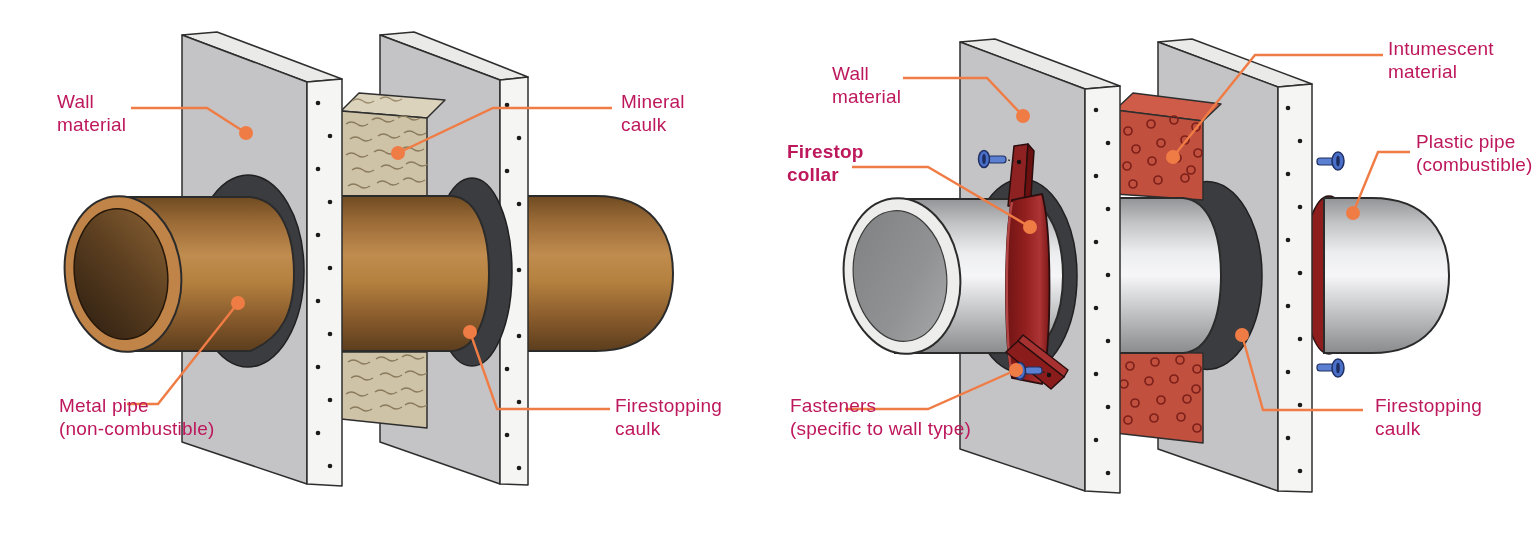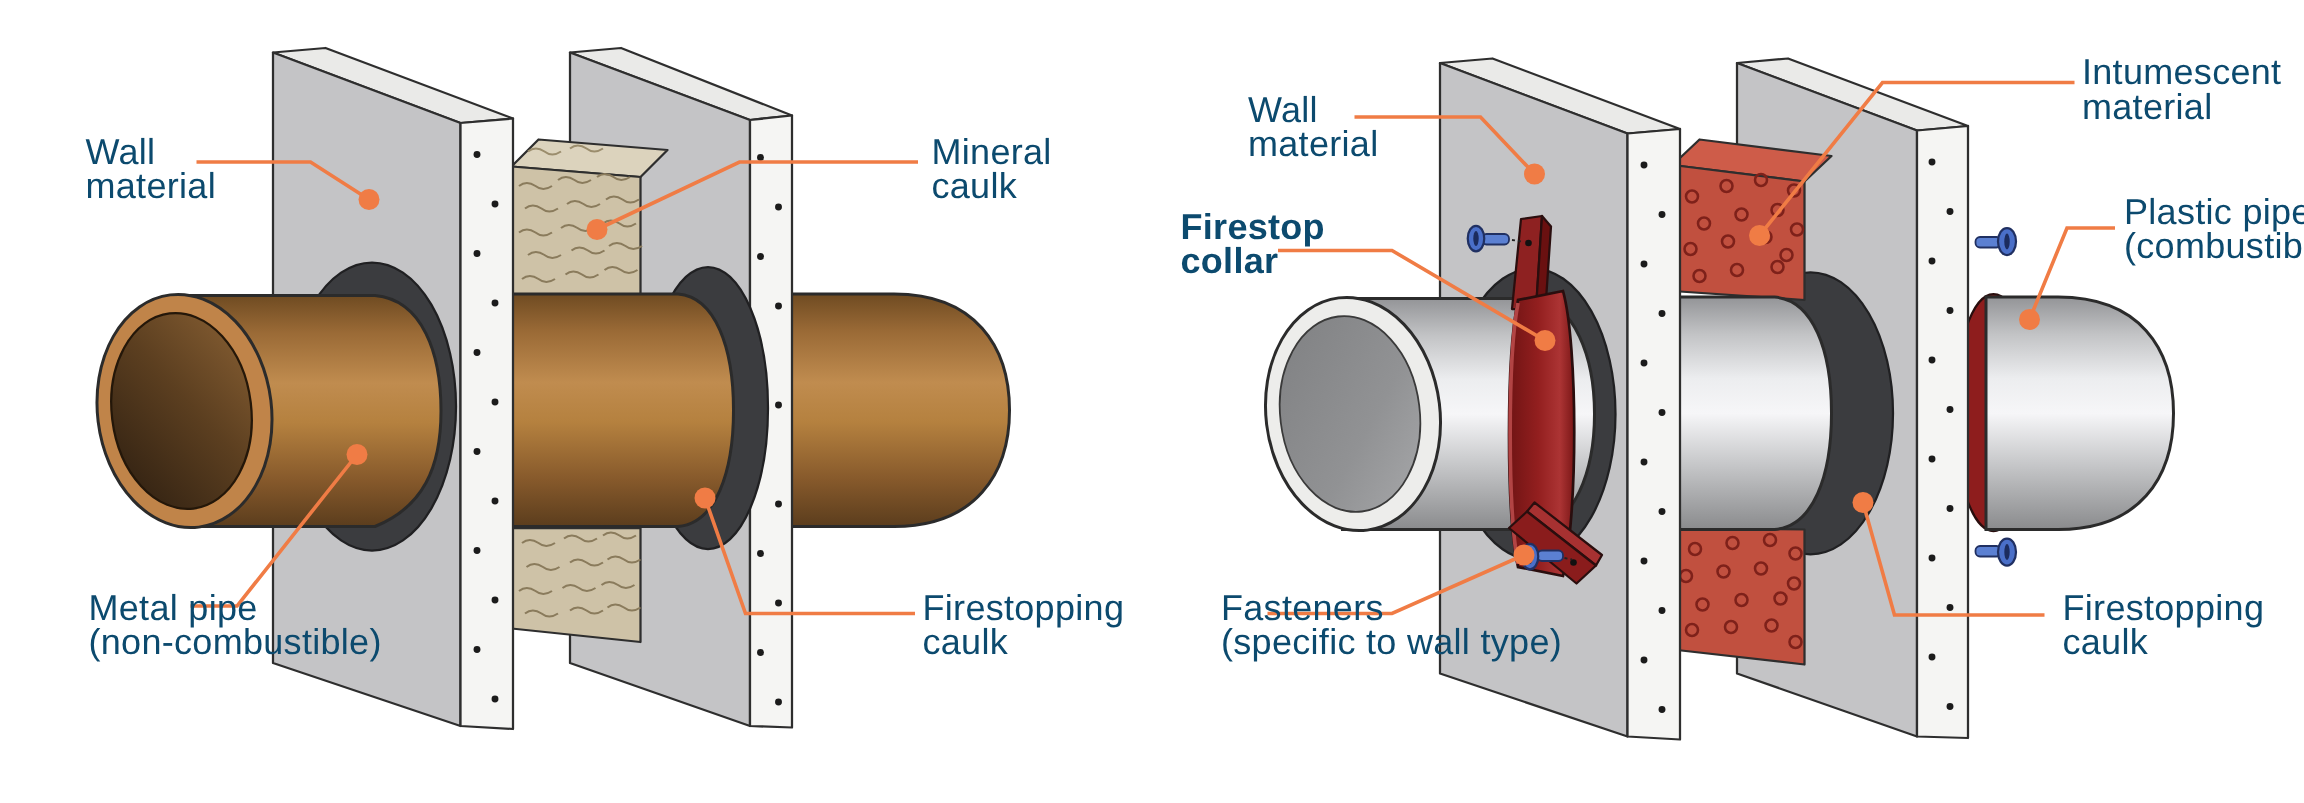--- a/index.html
+++ b/index.html
@@ -6,23 +6,23 @@
   .stage{
     position:relative;
     width:1536px;height:535px;
     background:#ffffff;
     font-family:"Liberation Sans", sans-serif;
     overflow:hidden;
   }
   .stage svg{position:absolute;left:0;top:0;}
   .lbl{
     position:absolute;
-    font-size:24px;
+    font-size:19px;
     line-height:23px;
-    color:#0c4a6e;
+    color:#be185d;
     white-space:pre-line;
     letter-spacing:0.2px;
   }
 </style>
 </head>
 <body>
 
 <div class="stage">
 
 <svg width="1536" height="535" viewBox="0 0 1536 535">
@@ -333,18 +333,18 @@
 caulk</div>
 
 <div class="lbl" style="left:832px;top:62px;">Wall
 material</div>
 <div class="lbl" style="left:787px;top:140px;font-weight:bold;">Firestop
 collar</div>
 <div class="lbl" style="left:1388px;top:37px;">Intumescent
 material</div>
 <div class="lbl" style="left:1416px;top:130px;">Plastic pipe
 (combustible)</div>
-<div class="lbl" style="left:814px;top:394px;">Fasteners
+<div class="lbl" style="left:790px;top:394px;">Fasteners
 (specific to wall type)</div>
 <div class="lbl" style="left:1375px;top:394px;">Firestopping
 caulk</div>
 
 </div>
 
 </body></html>

